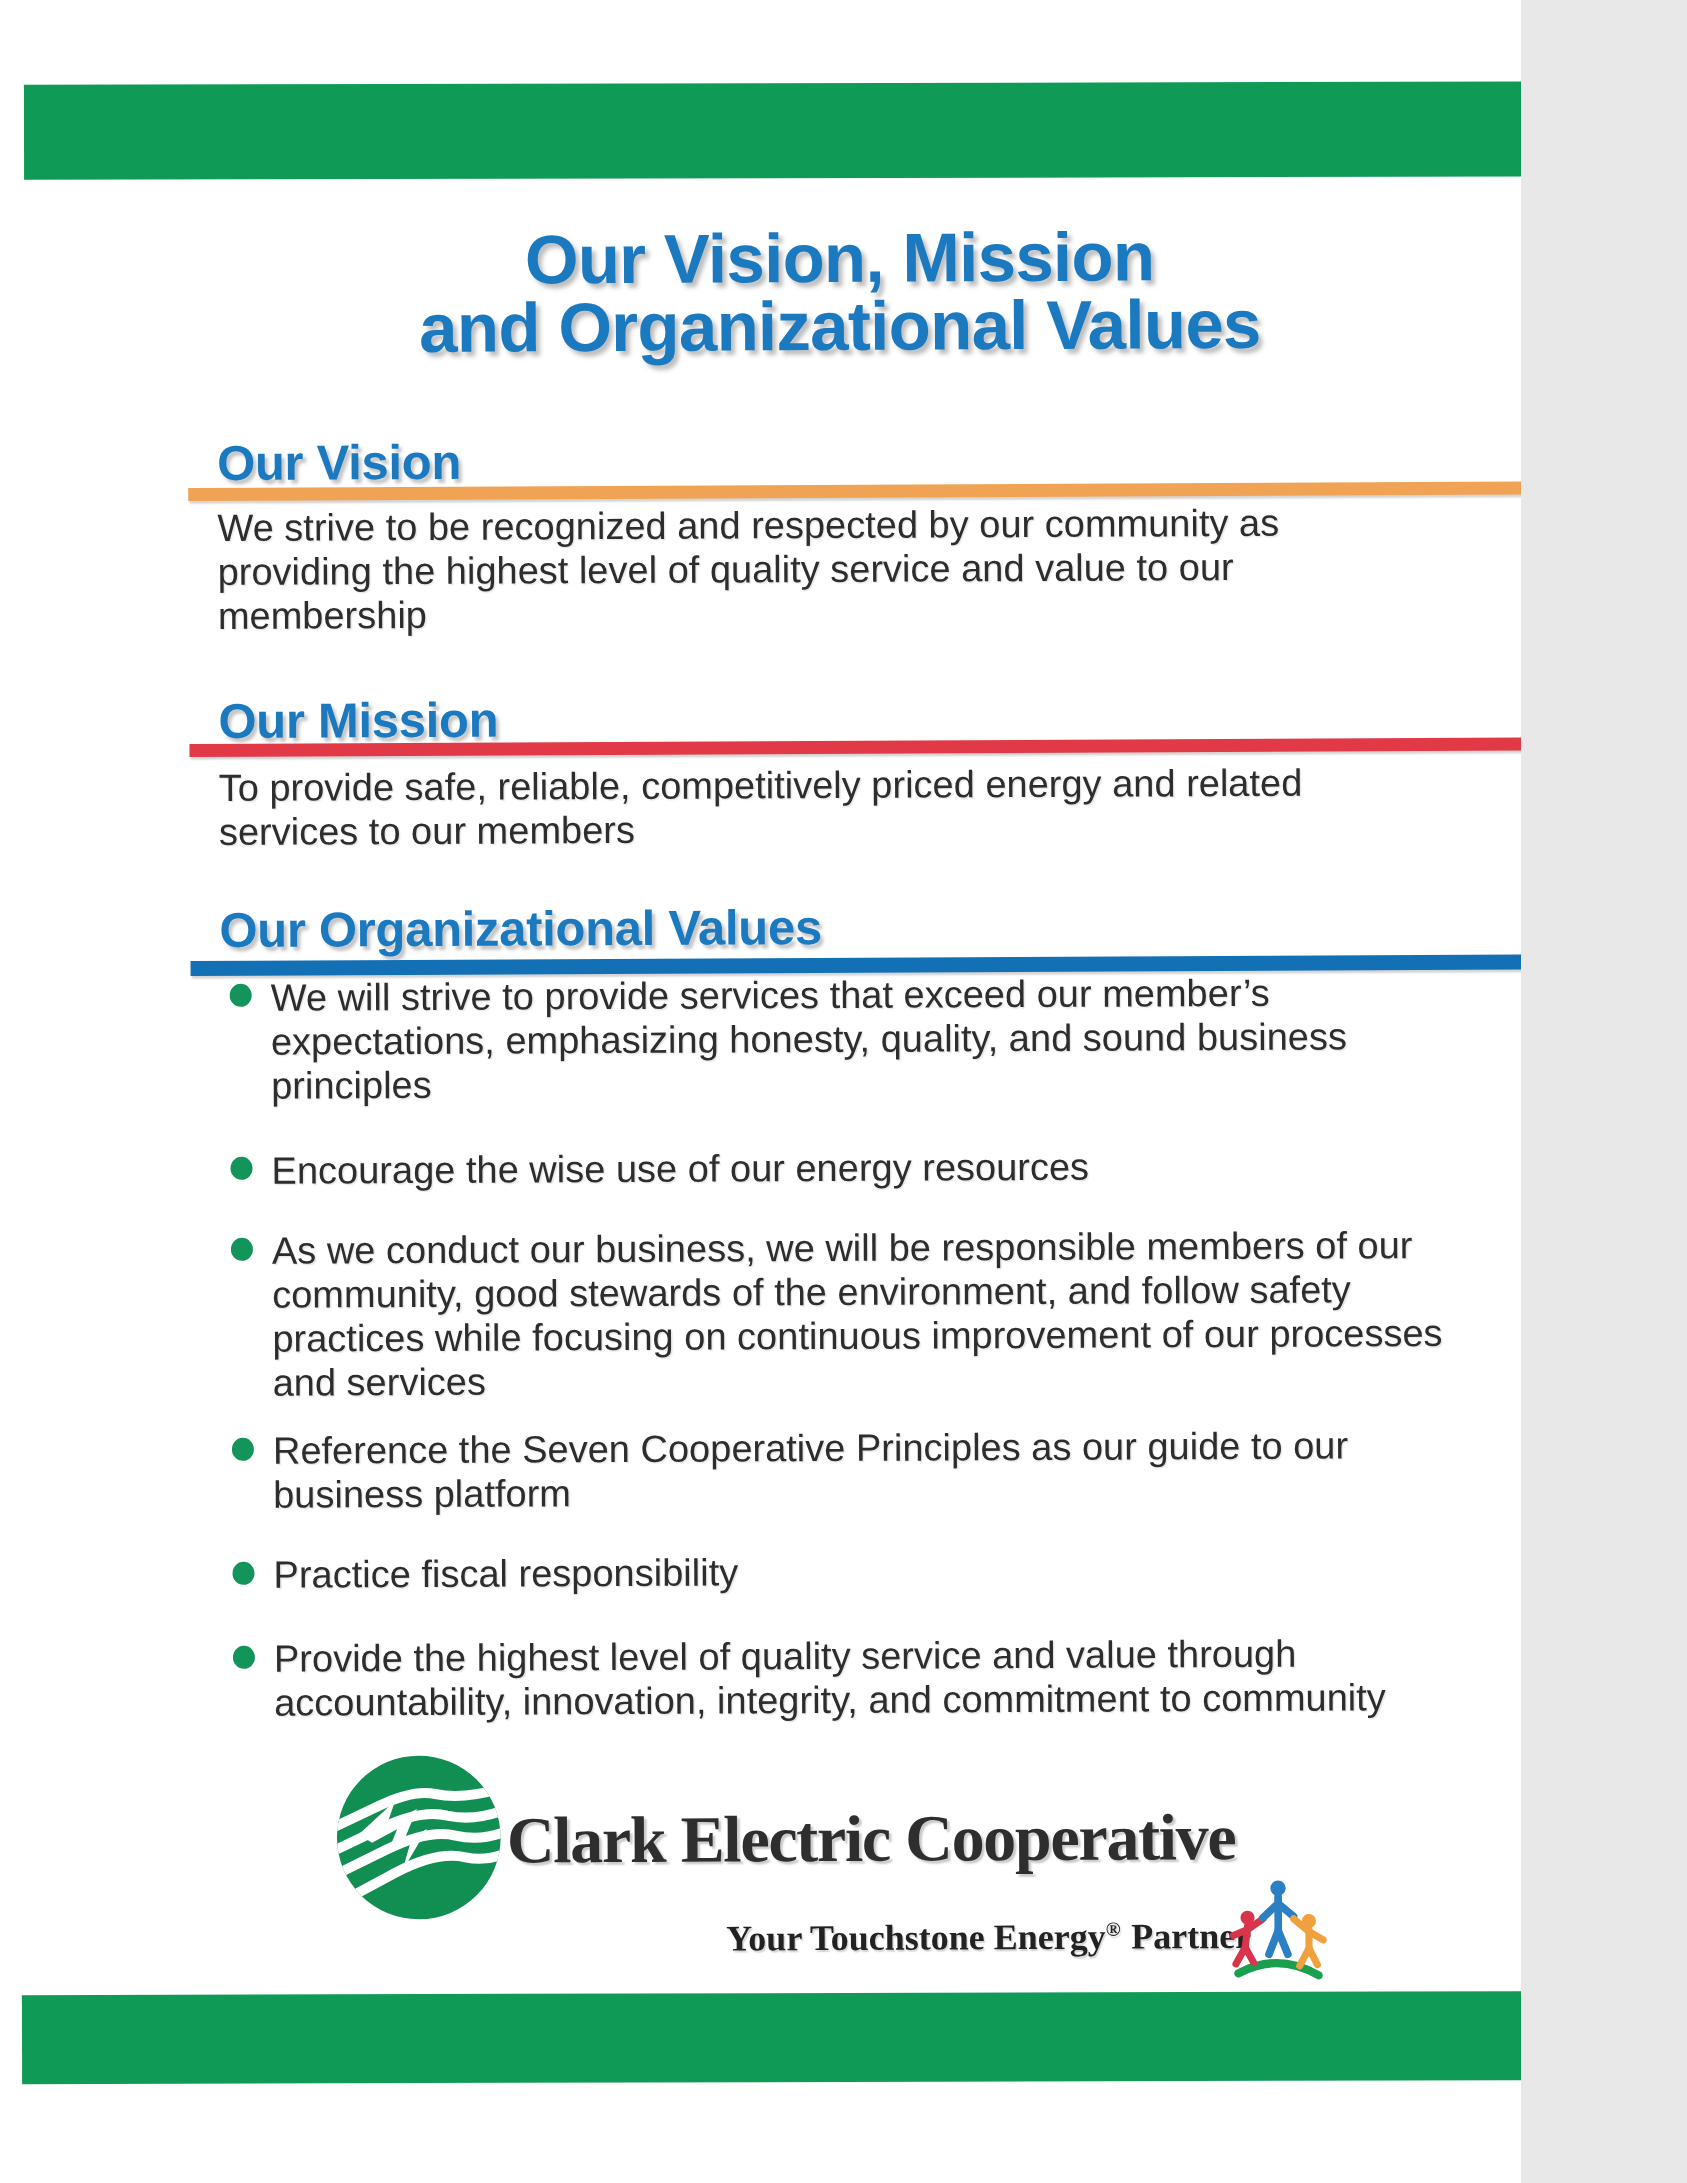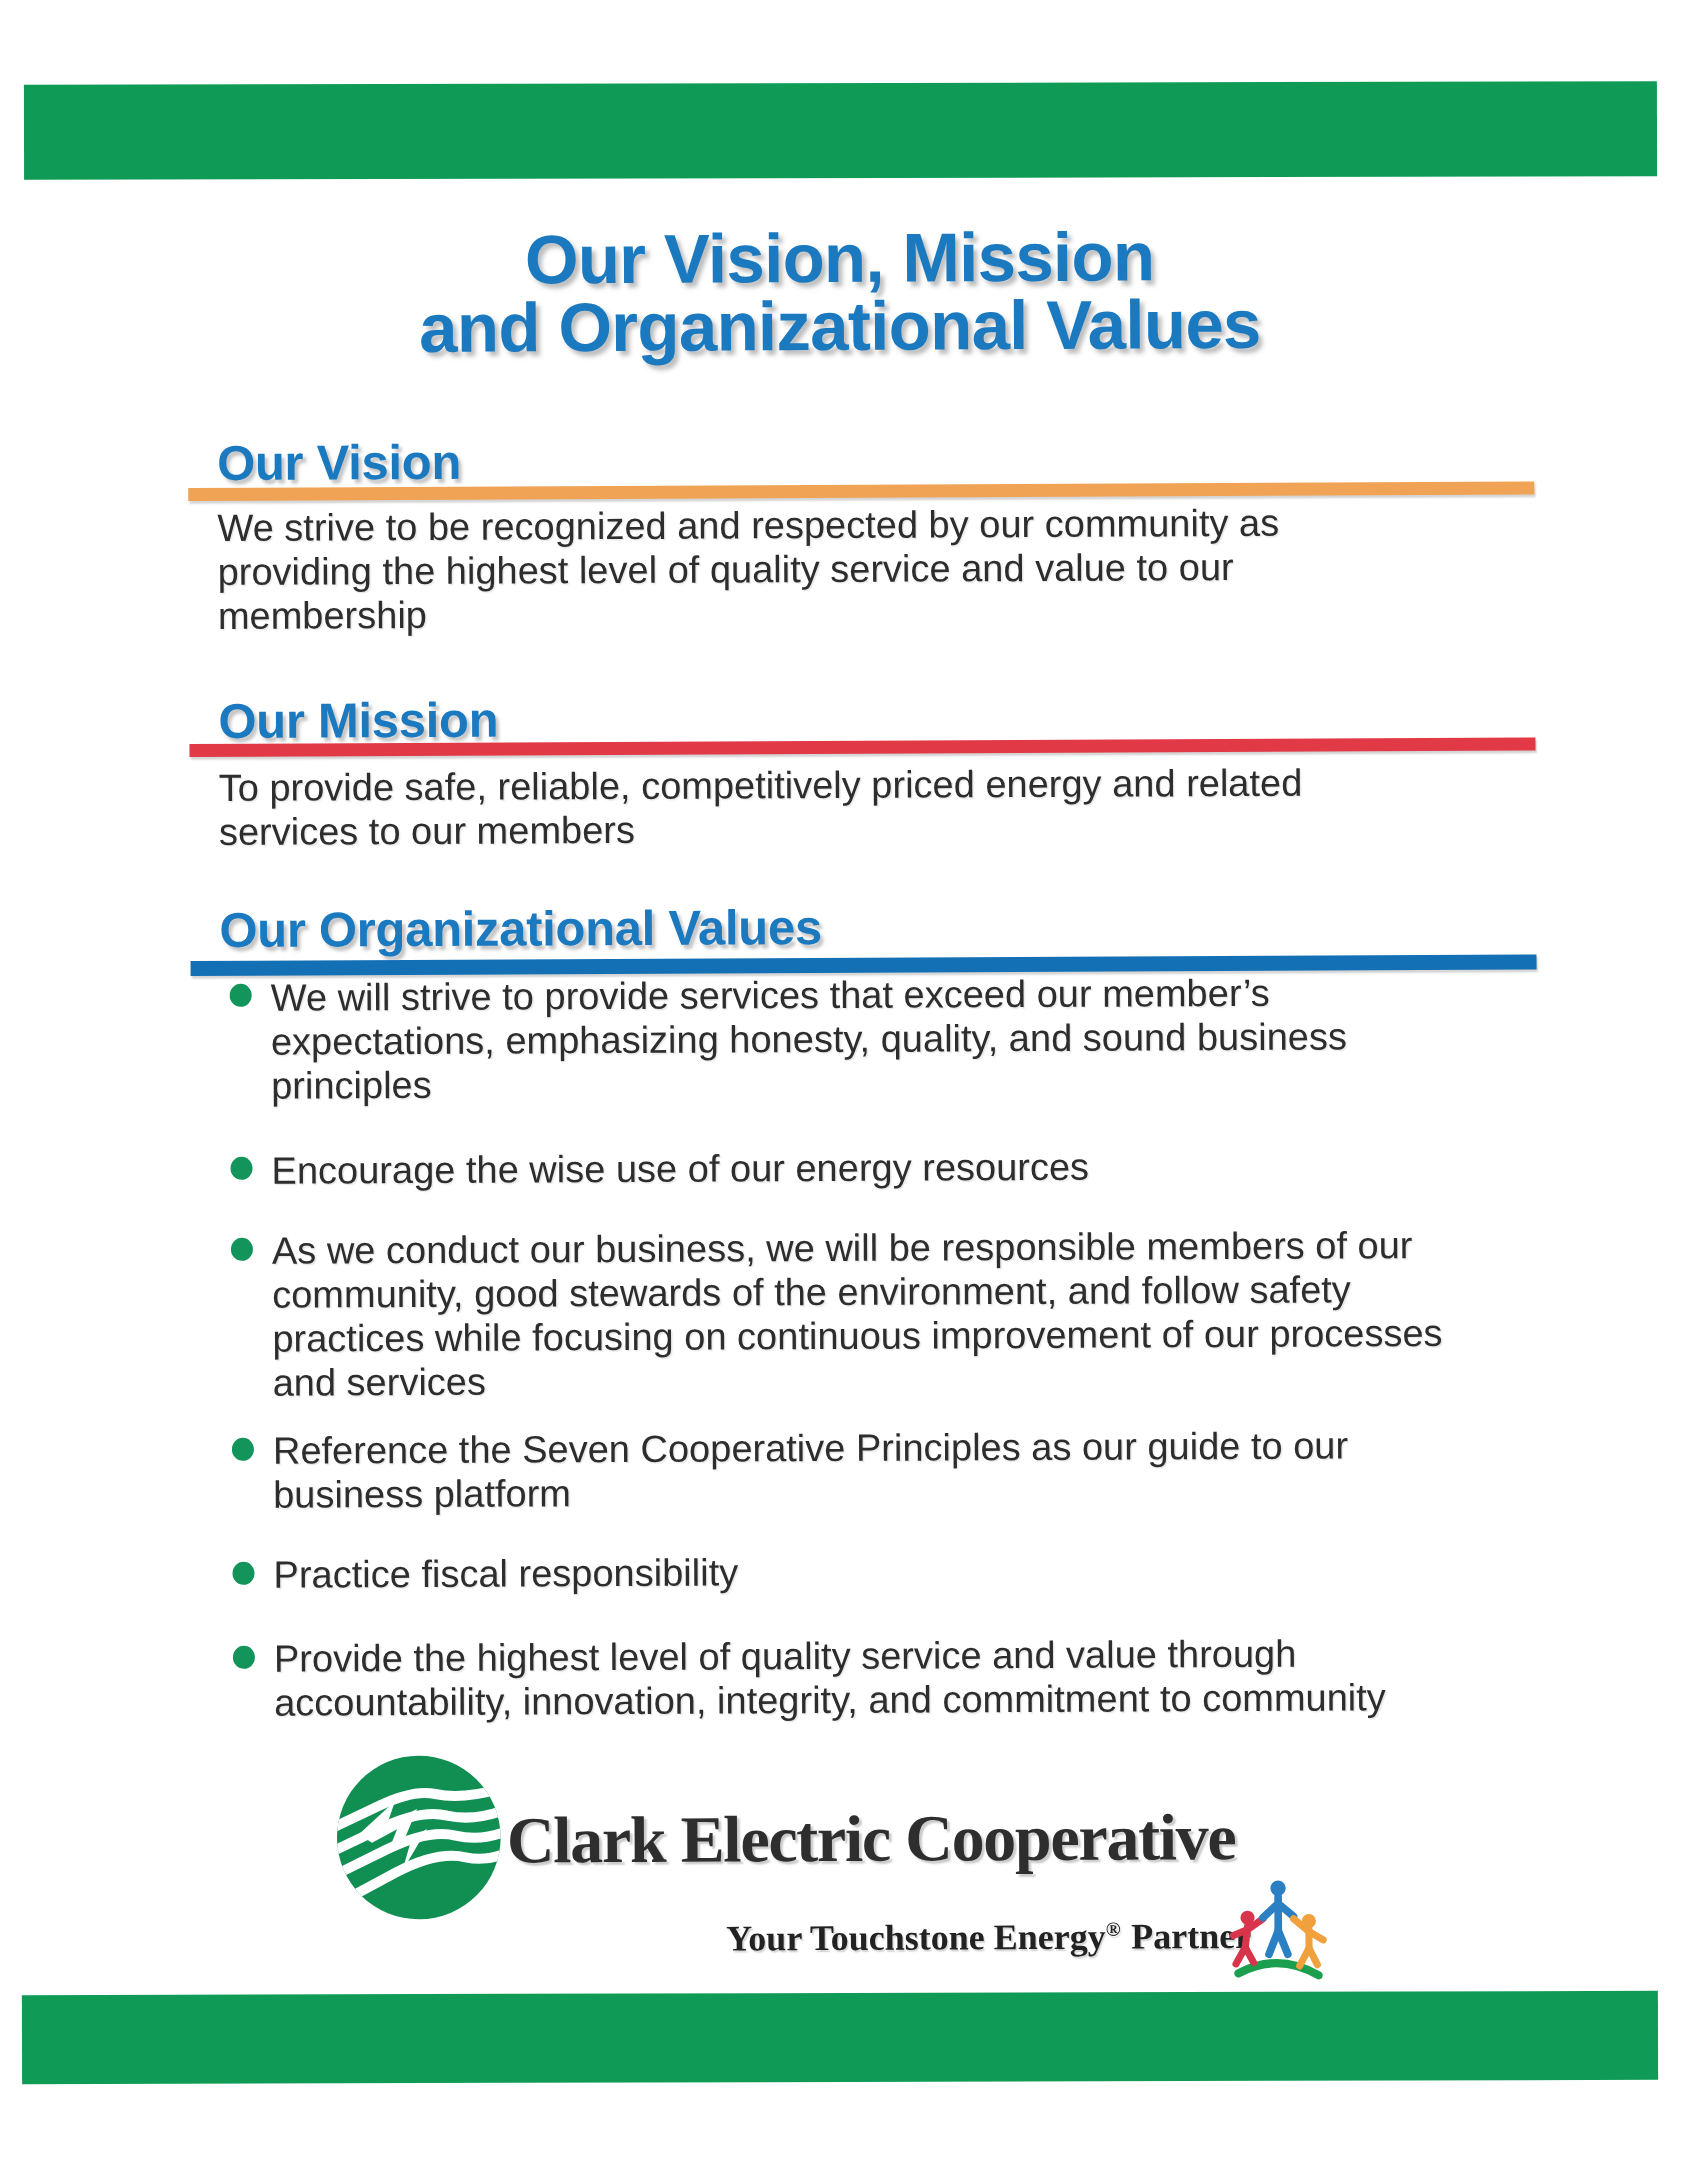--- a/index.html
+++ b/index.html
@@ -1,17 +1,17 @@
 <!DOCTYPE html>
 <html style="font-size:10.6px"><head>
 <meta charset="utf-8">
 <style>
   html,body{margin:0;padding:0;background:#e8e8e8;}
   .page{
-    position:relative;width:1687px;height:2183px;background:#ffffff;overflow:hidden;
+    position:relative;width:1521px;height:2183px;background:#ffffff;overflow:hidden;
     font-family:"Liberation Sans", sans-serif;
   }
   .bar{position:absolute;background:#0f9b56;}
   .bar.top{left:24px;top:83px;width:1633px;height:95px;transform:rotate(-0.12deg);}
   .bar.bottom{left:22px;top:1993px;width:1636px;height:89px;transform:rotate(-0.15deg);}
 
   .content{position:absolute;left:0;top:0;width:1687px;height:2183px;
     transform:rotate(-0.28deg);transform-origin:212px 1059px;}
 
   .title{

